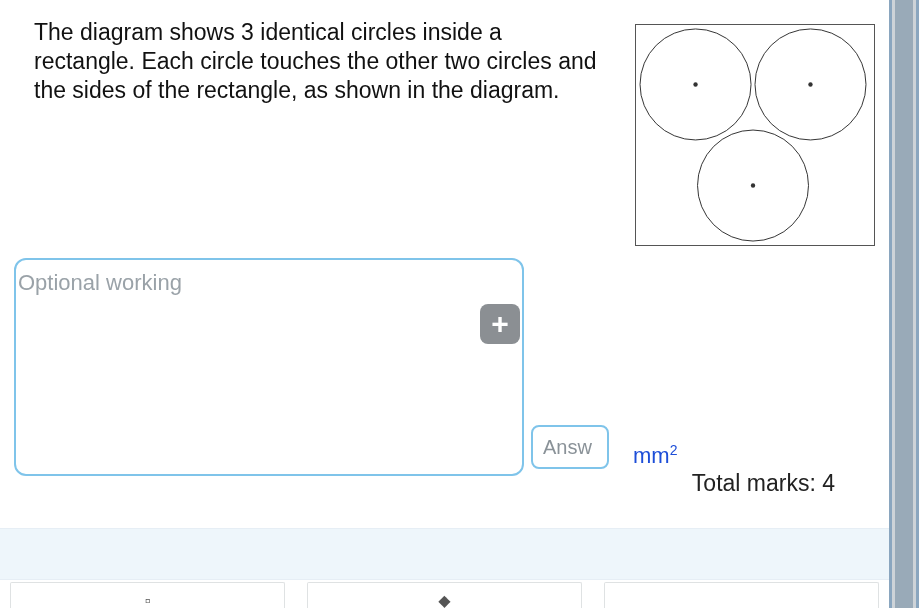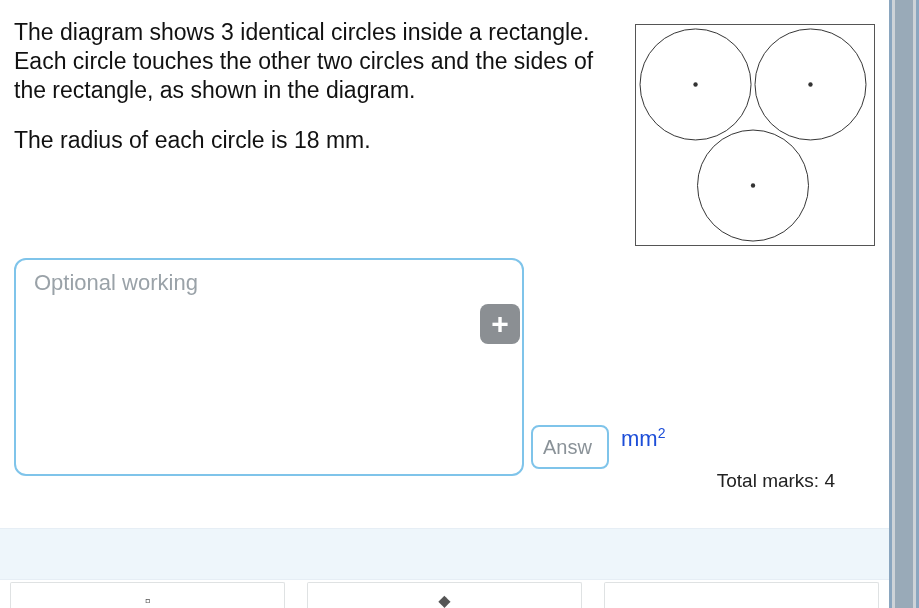--- a/index.html
+++ b/index.html
@@ -17,21 +17,21 @@
   }
   .scroll-thumb {
     position: absolute; top: 0; left: 3px; right: 3px; height: 100%;
     background: #99aab8;
   }
   .content {
     position: absolute; left: 0; top: 0; right: 30px; height: 100%;
     padding: 18px 14px 0 14px;
     color: #1a1a1a;
   }
-  .question-row { display: flex; gap: 36px; }
+  .question-row { display: flex; gap: 36px; margin-left: 20px; }
   .question-text {
     flex: 1;
     font-size: 23px;
     line-height: 1.25;
     color: #111;
   }
   .question-text p { margin-bottom: 22px; }
   .question-text p:last-child { margin-bottom: 0; }
   .diagram-box {
     width: 240px; height: 222px;
@@ -44,21 +44,21 @@
 
   .working-wrap {
     position: relative;
     margin-top: 12px;
     width: 520px;
   }
   .working-box {
     width: 510px; height: 218px;
     border: 2px solid #7fc4ea;
     border-radius: 12px;
-    padding: 10px 18px;
+    padding: 10px 2px;
     font-size: 22px;
     color: #9aa2a8;
     resize: none;
     outline: none;
     font-family: inherit;
     background: #fff;
   }
   .working-box::placeholder { color: #9aa2a8; }
   .plus-btn {
     position: absolute;
@@ -69,42 +69,42 @@
     display: flex; align-items: center; justify-content: center;
     color: #fff; font-size: 30px; font-weight: bold;
     cursor: pointer;
     line-height: 1;
     border: none;
   }
 
   .answer-row {
     position: absolute;
     left: 531px; top: 425px;
-    display: flex; align-items: flex-start; gap: 12px;
+    display: flex; align-items: flex-end; gap: 24px;
   }
   .answer-input {
     width: 78px; height: 44px;
     border: 2px solid #7fc4ea;
     border-radius: 8px;
     padding: 0 10px;
     font-size: 20px;
     color: #888;
     outline: none;
     font-family: inherit;
   }
   .answer-input::placeholder { color: #8a9298; }
   .unit {
     font-size: 22px; color: #1d4ed8;
   }
   .unit sup { font-size: 14px; }
 
   .total-marks {
     position: absolute;
     right: 54px; top: 470px;
-    font-size: 19px;
+    font-size: 23px;
     color: #222;
   }
 
   .footer-band {
     position: absolute;
     left: 0; right: 30px; bottom: 28px;
     height: 52px;
     background: #eef6fb;
     border-top: 1px solid #e6eef5;
     border-bottom: 1px solid #e6eef5;
@@ -135,21 +135,20 @@
 
 <div class="outer-frame">
   <div class="scroll-track">
     <div class="scroll-thumb"></div>
   </div>
 
   <div class="content">
     <div class="question-row">
       <div class="question-text">
         <p>The diagram shows 3 identical circles inside a rectangle. Each circle touches the other two circles and the sides of the rectangle, as shown in the diagram.</p>
-        <p>The radius of each circle is 18 mm.</p>
       </div>
       <div class="diagram-box">
         <svg viewBox="0 0 240 222">
           <circle cx="60" cy="60" r="56" fill="none" stroke="#333" stroke-width="1"></circle>
           <circle cx="60" cy="60" r="2.2" fill="#333"></circle>
           <circle cx="176" cy="60" r="56" fill="none" stroke="#333" stroke-width="1"></circle>
           <circle cx="176" cy="60" r="2.2" fill="#333"></circle>
           <circle cx="118" cy="162" r="56" fill="none" stroke="#333" stroke-width="1"></circle>
           <circle cx="118" cy="162" r="2.2" fill="#333"></circle>
         </svg>

